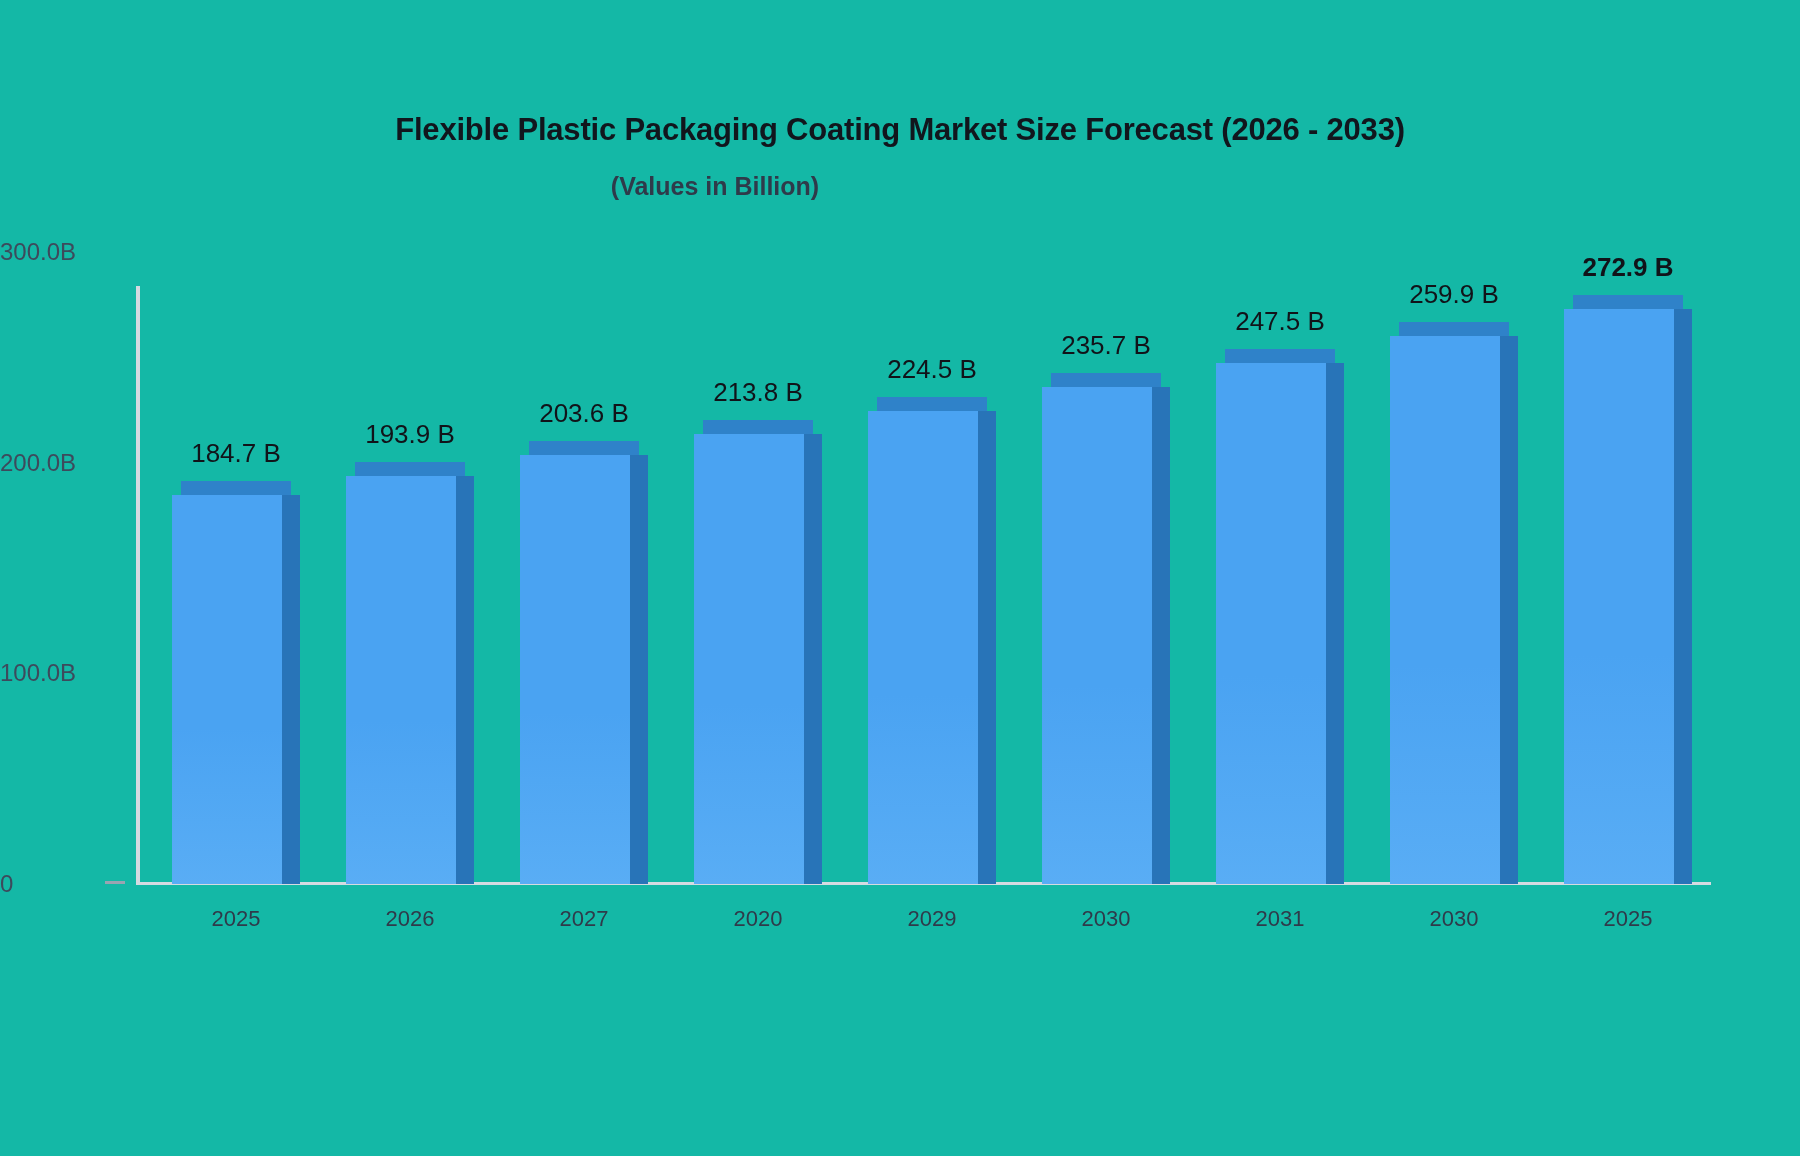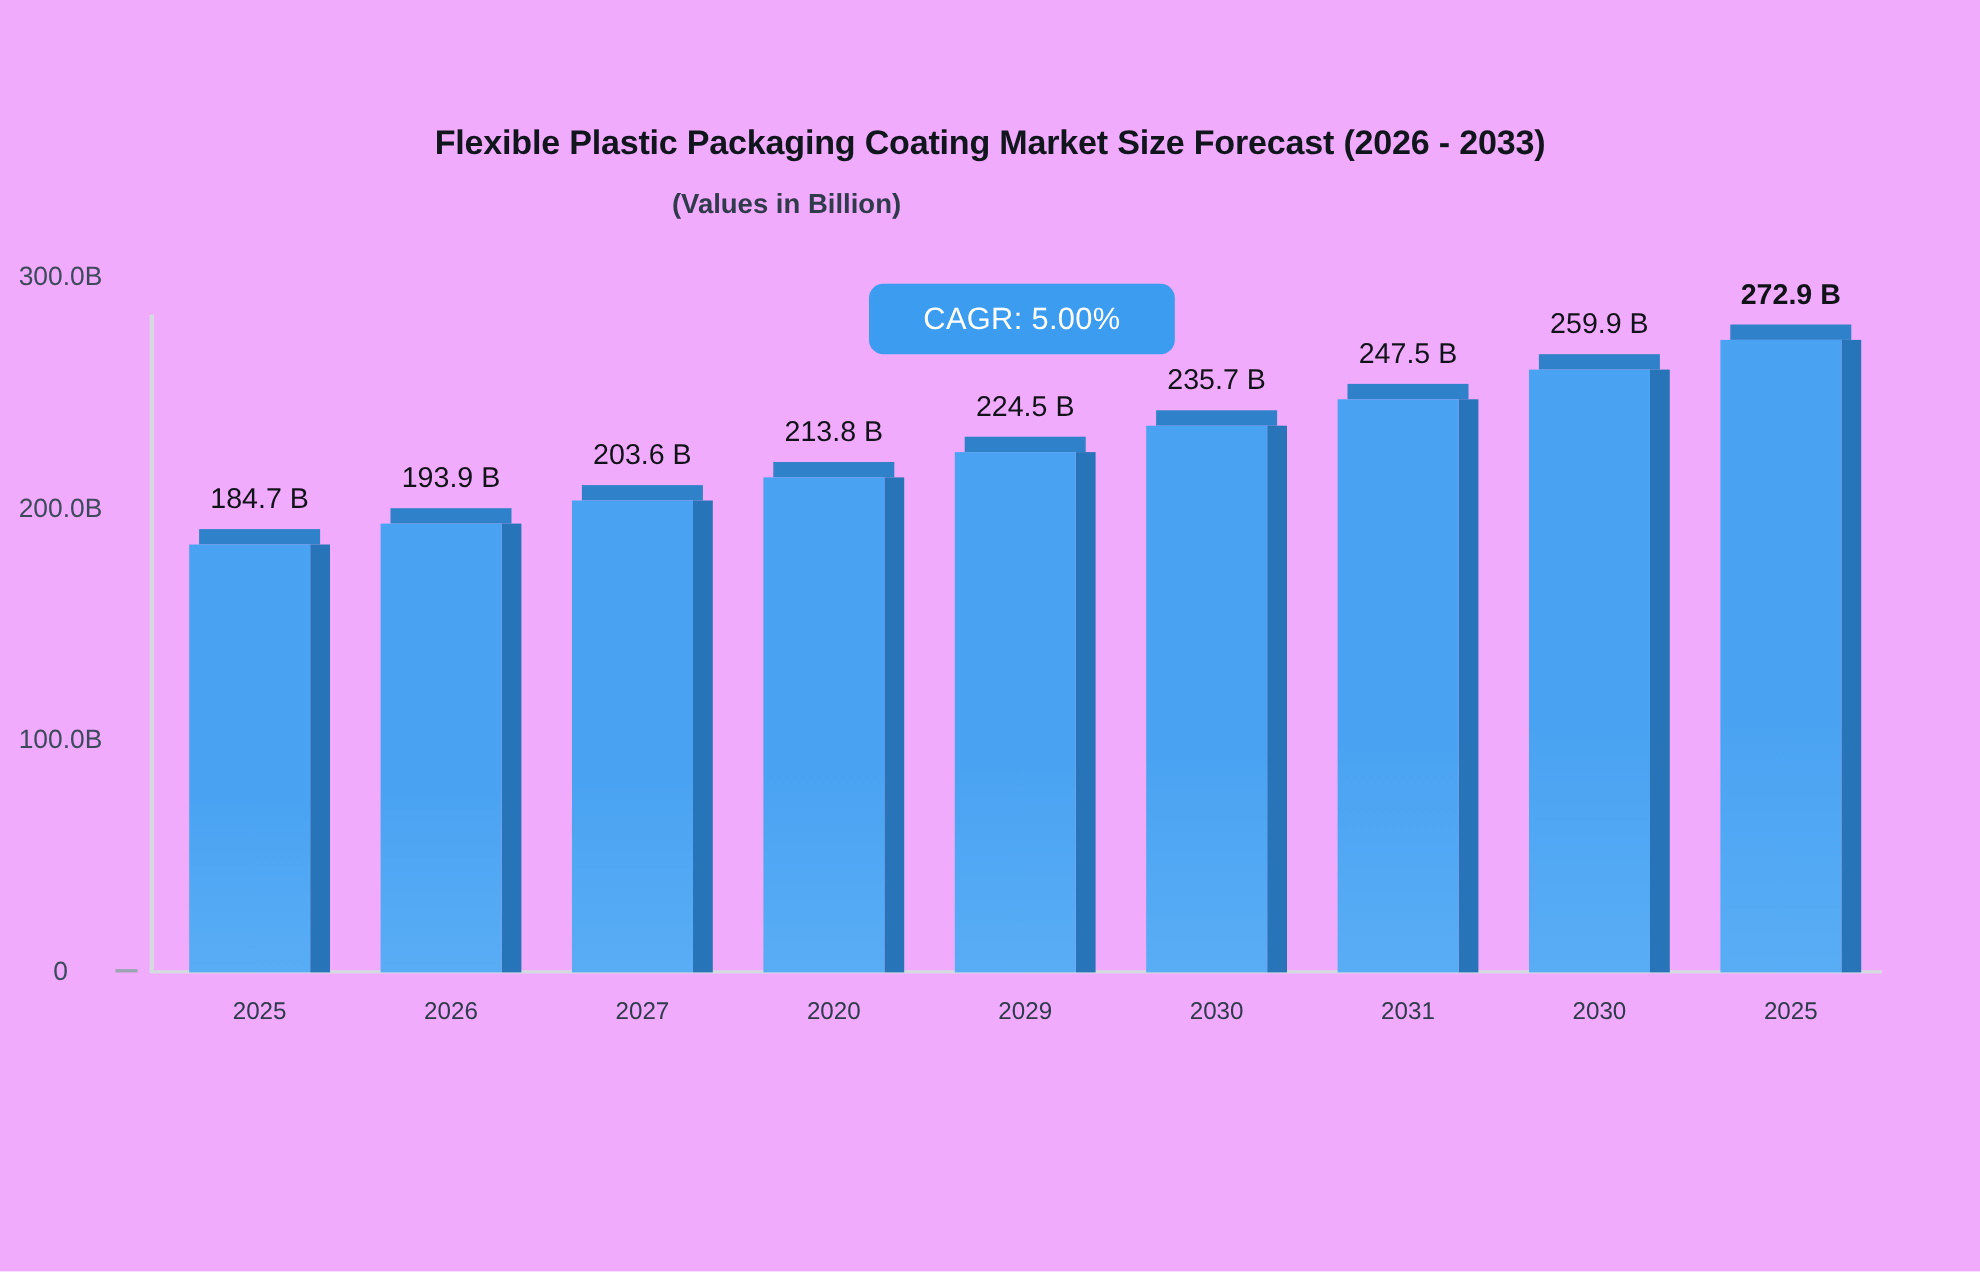--- a/index.html
+++ b/index.html
@@ -7,21 +7,21 @@
     width: 1800px;
     height: 1156px;
     background: #ffffff;
     font-family: "Liberation Sans", sans-serif;
     overflow: hidden;
   }
   #root {
     position: relative;
     width: 1800px;
     height: 1156px;
-    background: #f0abfc;
+    background: #14b8a6;
   }
 
   
   #chart-title {
     position: absolute;
     top: 112px;
     left: 0;
     width: 1800px;
     text-align: center;
     font-size: 31px;
@@ -82,21 +82,21 @@
     top: 882px;
     width: 1575px;
     height: 3px;
     background: #d5dae1;
   }
 
   .y-tick-label {
     position: absolute;
     right: 0;
     width: 110px;
-    text-align: center;
+    text-align: left;
     font-size: 24px;
     color: #3d4a5c;
     transform: translateY(-50%);
   }
 
   #zero-dash {
     position: absolute;
     left: 105px;
     top: 881px;
     width: 20px;
@@ -176,21 +176,20 @@
   }
 </style>
 </head>
 <body>
 
 <div id="root">
 
   <div id="chart-title">Flexible Plastic Packaging Coating Market Size Forecast (2026 - 2033)</div>
   <div id="chart-subtitle">(Values in Billion)</div>
 
-  <div id="cagr-badge">CAGR: 5.00%</div>
 
   <div id="plot">
     <div id="y-axis-line"></div>
     <div id="x-axis-line"></div>
     <div id="zero-dash"></div>
     <div id="y-ticks">
         <div class="y-tick-label" style="top: 252px; left: 0px;">300.0B</div>
         <div class="y-tick-label" style="top: 462.667px; left: 0px;">200.0B</div>
         <div class="y-tick-label" style="top: 673.333px; left: 0px;">100.0B</div>
         <div class="y-tick-label" style="top: 884px; left: 0px;">0</div>

